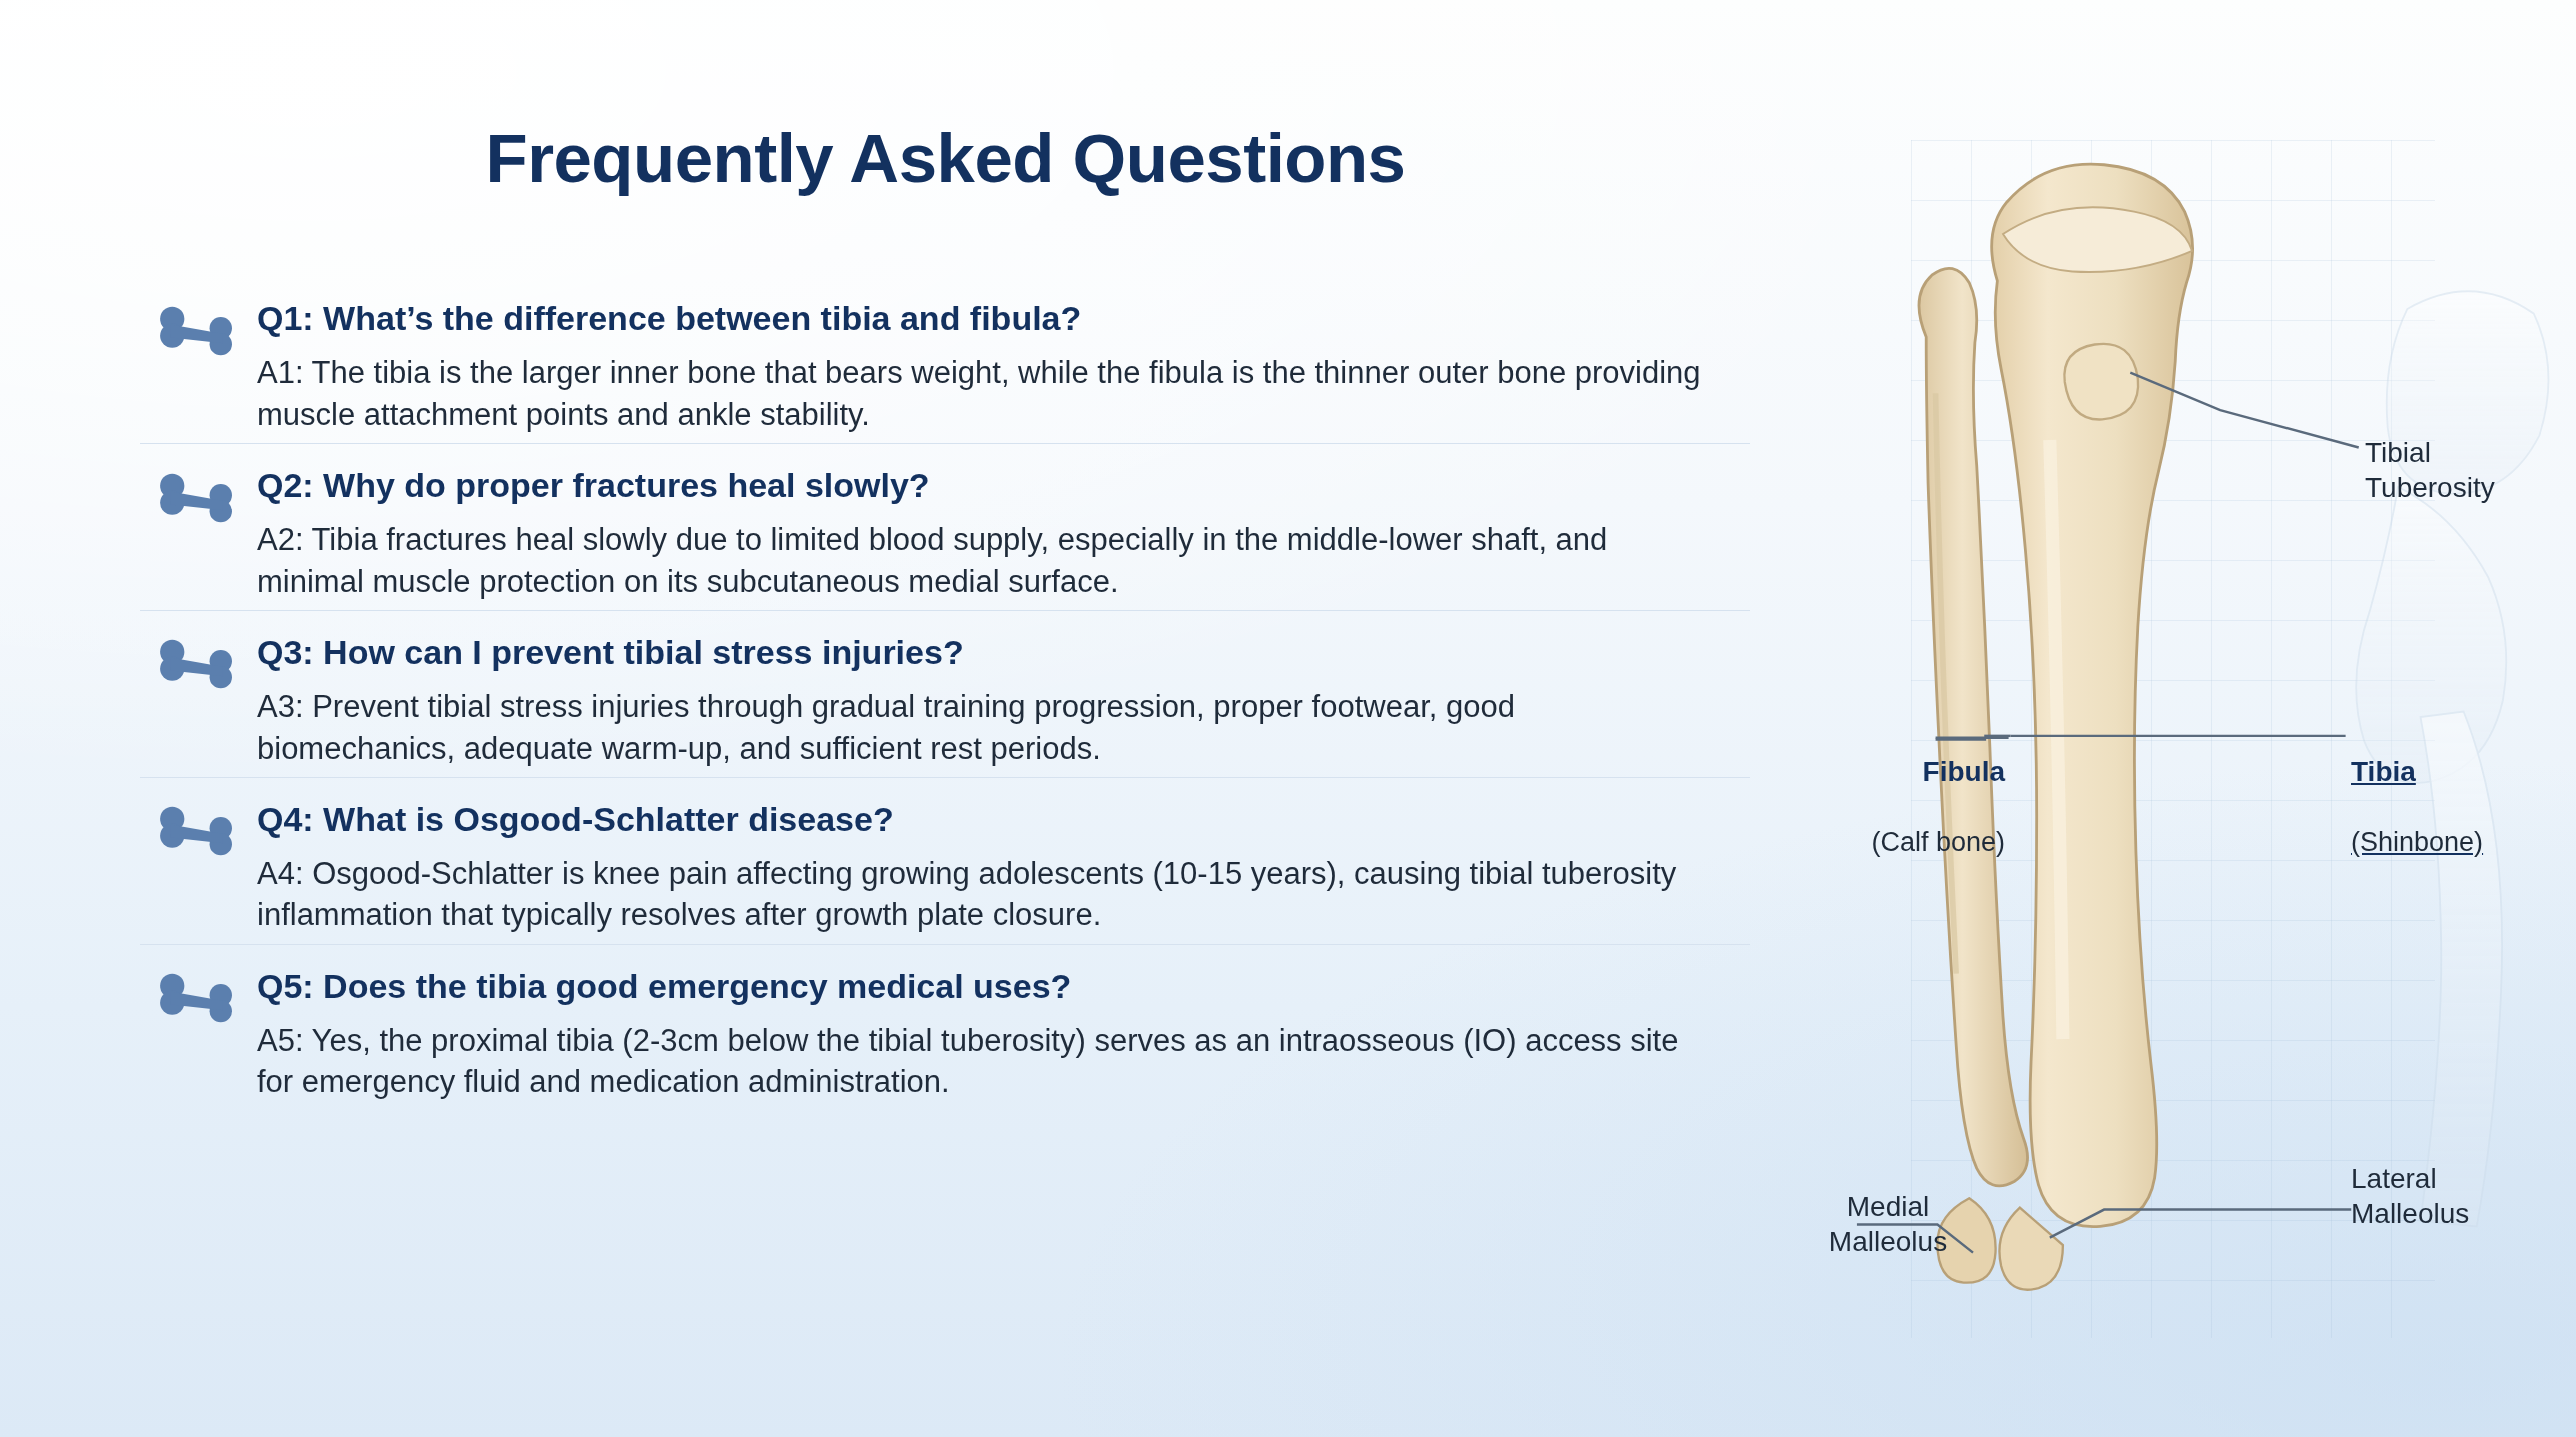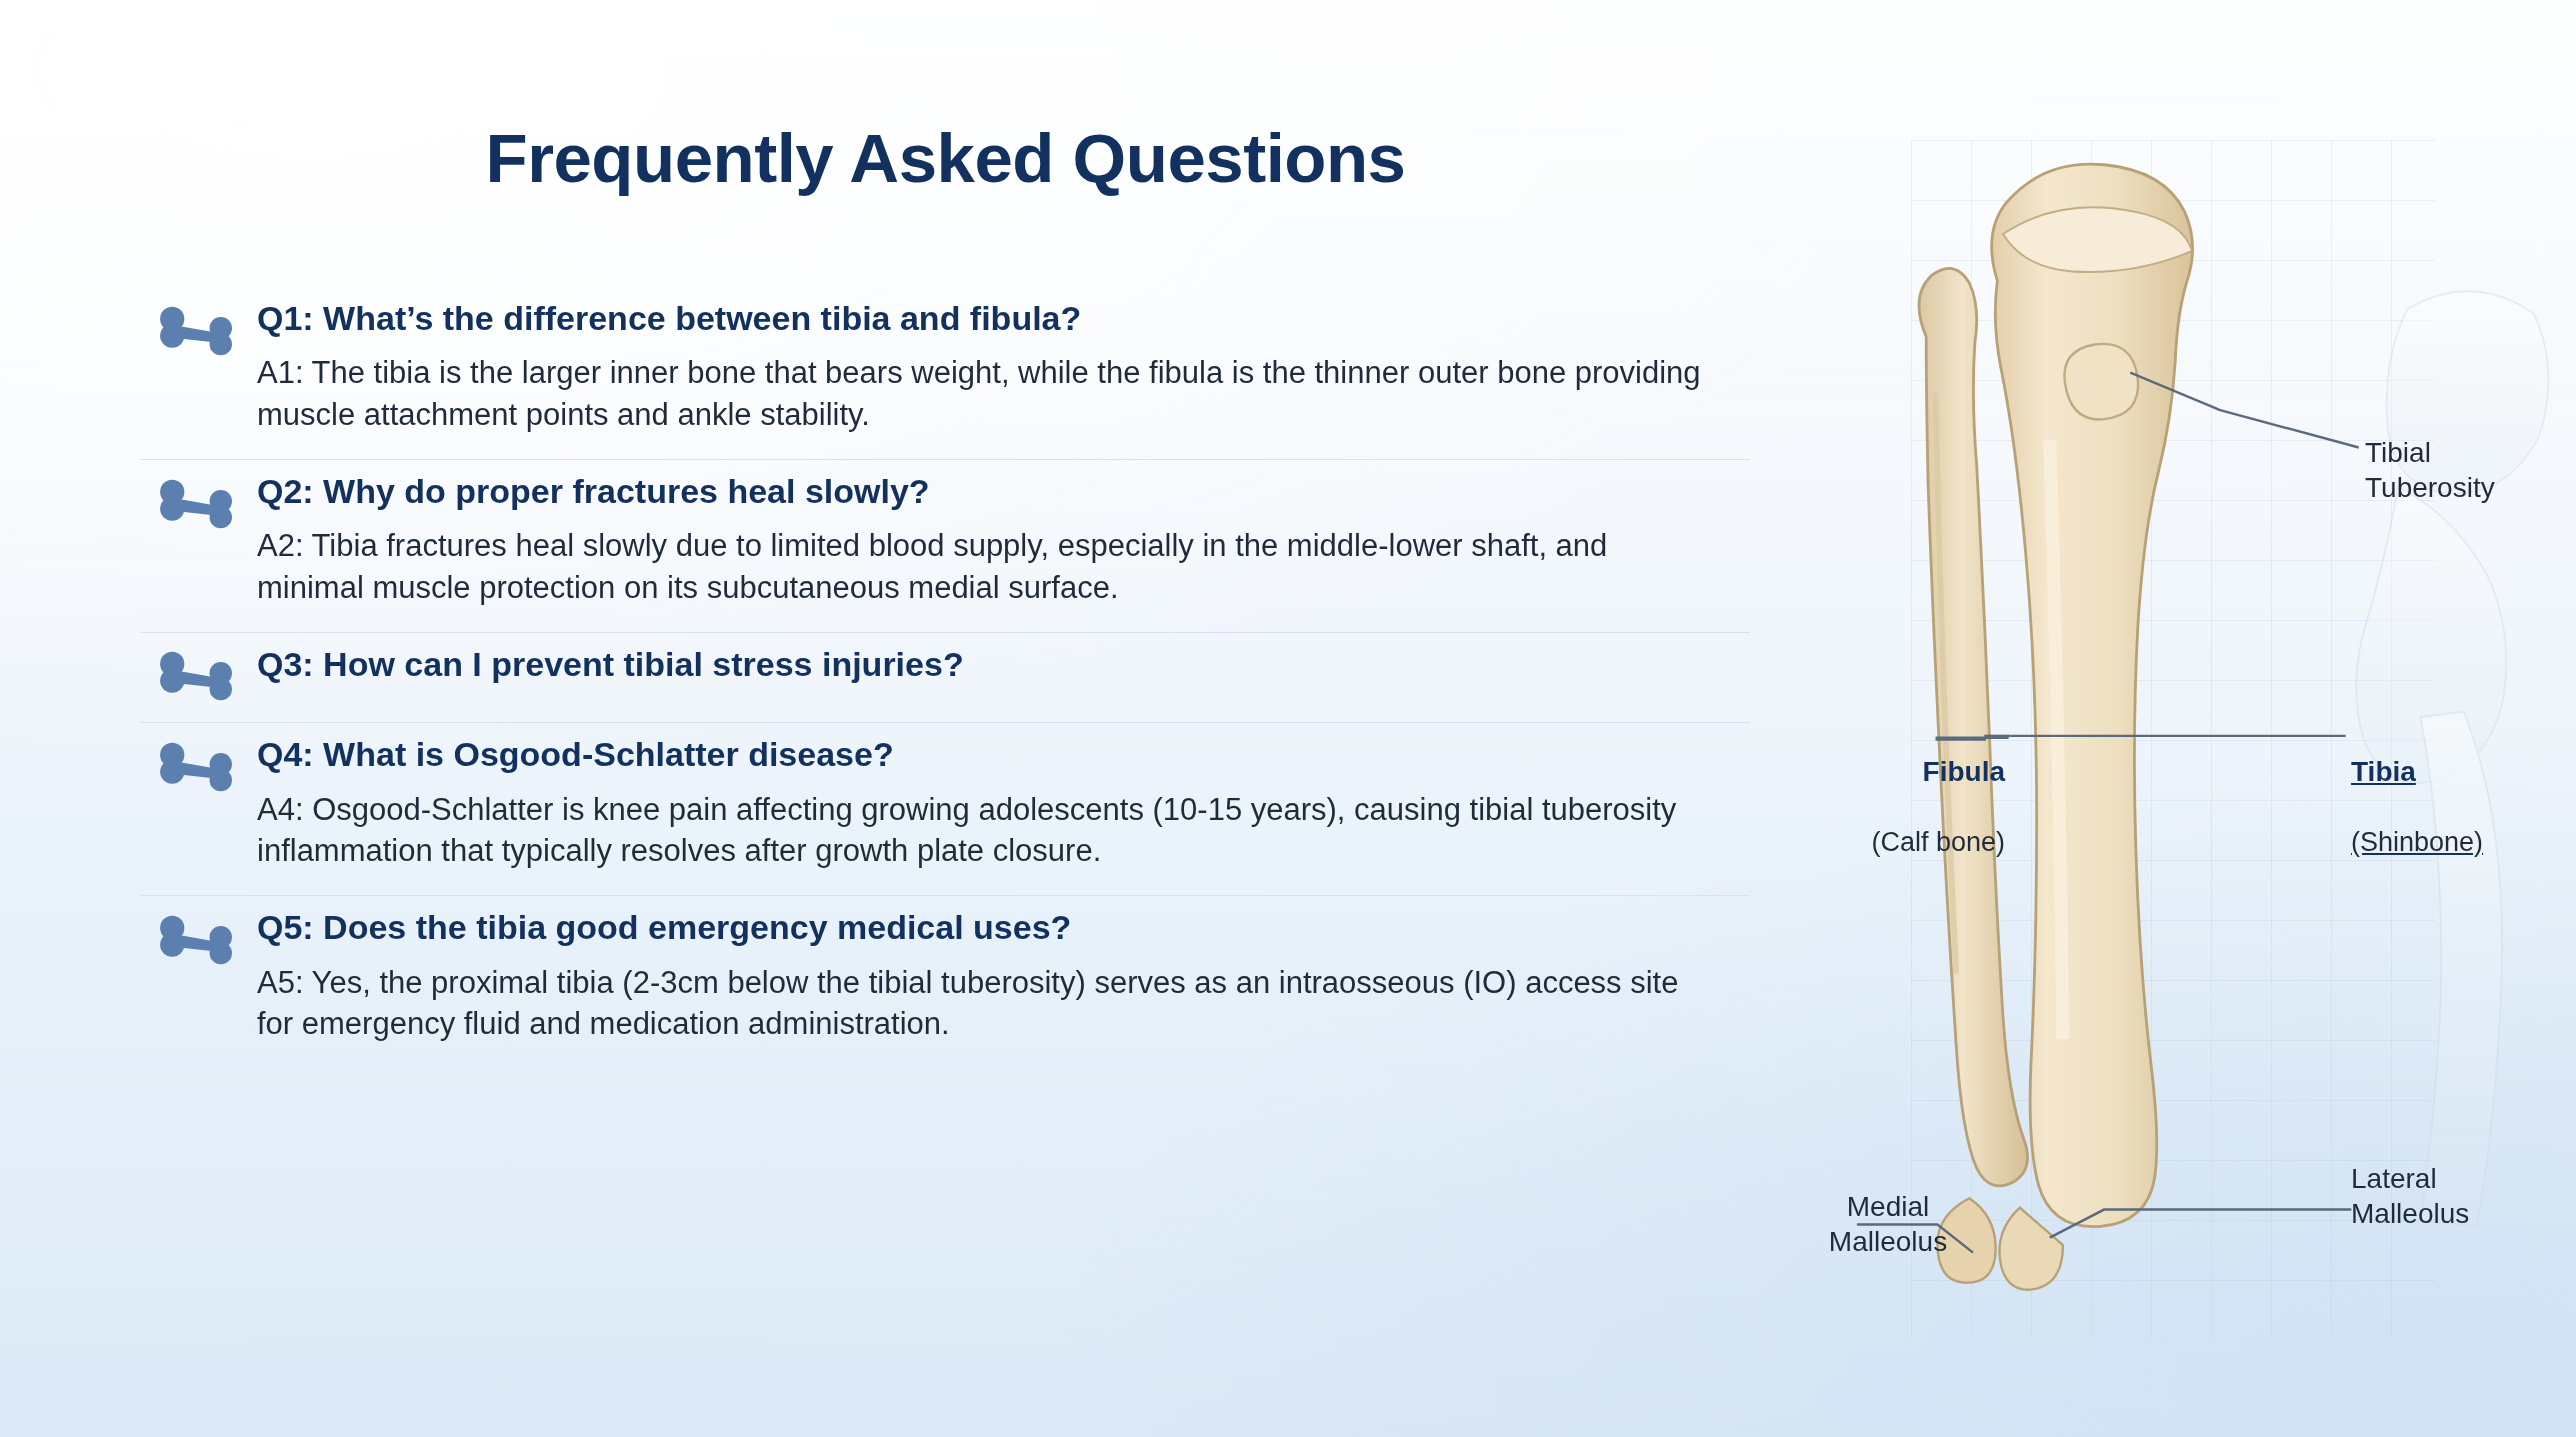--- a/index.html
+++ b/index.html
@@ -45,22 +45,22 @@
 
   .faq-list {
     position: absolute;
     top: 298px;
     left: 140px;
     width: 1610px;
   }
   .faq-item {
     position: relative;
     padding-left: 117px;
-    padding-bottom: 24px;
-    margin-bottom: 11px;
+    padding-bottom: 8px;
+    margin-bottom: 21px;
     border-bottom: 1.9px solid #d6e2ef;
   }
   .faq-item.last {
     border-bottom: none;
   }
   .bone-icon {
     position: absolute;
     left: 17px;
     top: 5.6px;
     width: 79px;
@@ -165,20 +165,21 @@
       <svg class="bone-icon" viewBox="0 0 84 60">
         <g fill="#5b7fae">
           <circle cx="16" cy="16" r="13"></circle>
           <circle cx="16" cy="34" r="13"></circle>
           <circle cx="68" cy="26" r="12"></circle>
           <circle cx="68" cy="43" r="12"></circle>
           <path d="M14 22 L70 32 L70 42 L14 36 Z"></path>
         </g>
       </svg>
       <p class="q">Q3: How can I prevent tibial stress injuries?</p>
+      <p class="a">A3: Prevent tibial stress injuries through gradual training progression, proper footwear, good biomechanics, adequate warm-up, and sufficient rest periods.</p>
     </div>
 
     <div class="faq-item">
       <svg class="bone-icon" viewBox="0 0 84 60">
         <g fill="#5b7fae">
           <circle cx="16" cy="16" r="13"></circle>
           <circle cx="16" cy="34" r="13"></circle>
           <circle cx="68" cy="26" r="12"></circle>
           <circle cx="68" cy="43" r="12"></circle>
           <path d="M14 22 L70 32 L70 42 L14 36 Z"></path>

